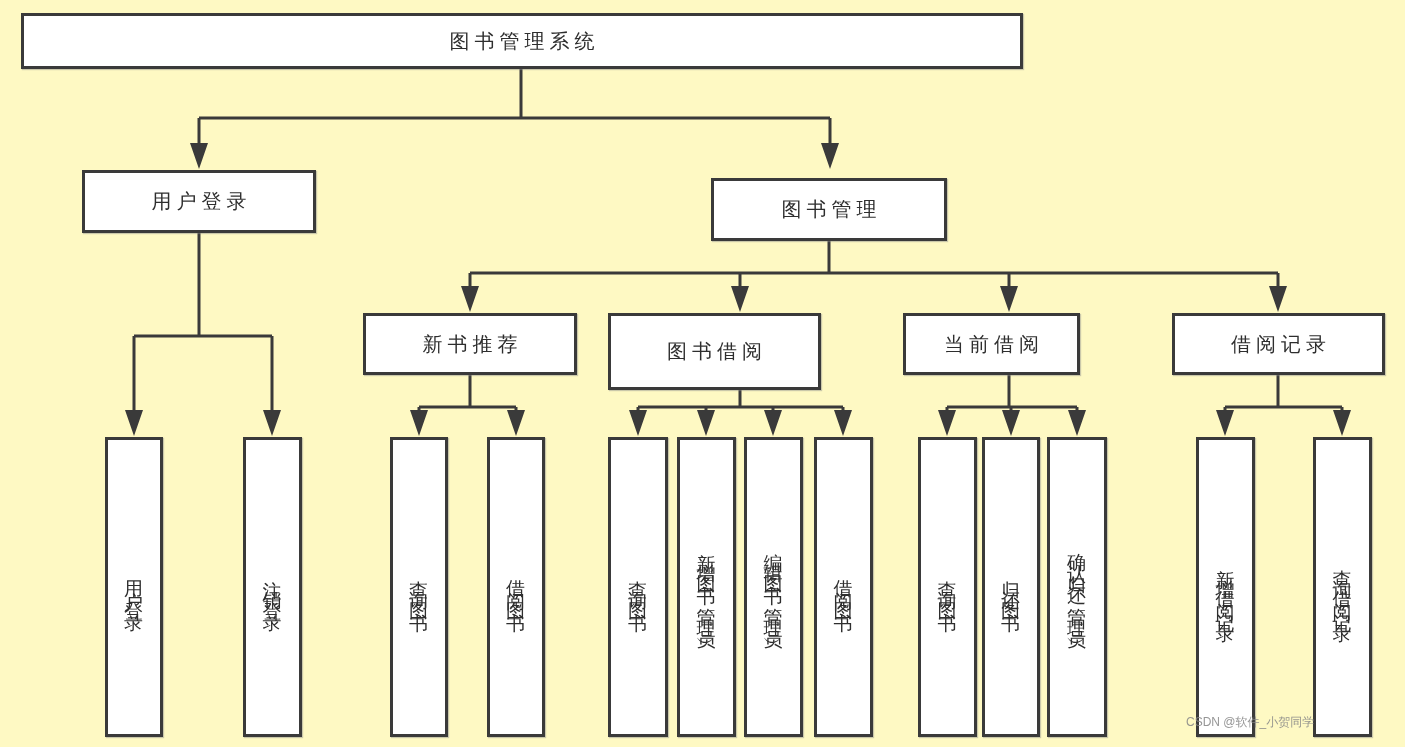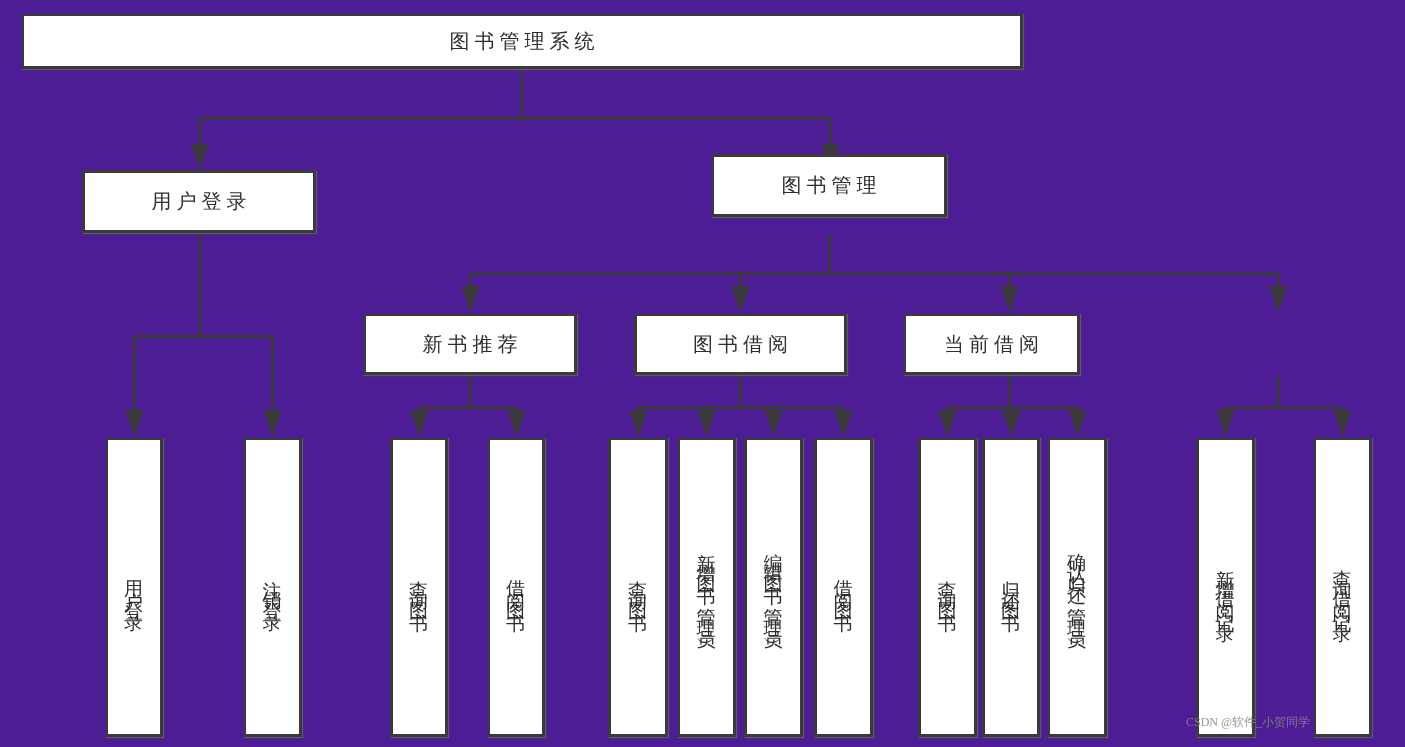--- a/index.html
+++ b/index.html
@@ -1,21 +1,21 @@
 <!DOCTYPE html>
 <html><head>
 <meta charset="utf-8">
 <style>
   html, body { margin: 0; padding: 0; background: #ffffff; }
   .canvas {
     position: relative;
     width: 1405px;
     height: 747px;
-    background: #4c1d95;
-    font-family: Liberation Serif, serif;
+    background: #fef9c3;
+    font-family: Liberation Sans, sans-serif;
     overflow: hidden;
   }
   .canvas svg.wires {
     position: absolute;
     left: 0; top: 0;
     width: 1405px; height: 747px;
     pointer-events: none;
   }
   .box {
     position: absolute;
@@ -116,32 +116,35 @@
       M1333 410 L1351 410 L1342 436 Z"></path>
   </svg>
 
   <div class="box" style="left:21px; top:13px; width:1002px; height:56px;">
     <span class="hlabel">图书管理系统</span>
   </div>
 
   <div class="box" style="left:82px; top:170px; width:234px; height:63px;">
     <span class="hlabel">用户登录</span>
   </div>
-  <div class="box" style="left:711px; top:154px; width:236px; height:63px;">
+  <div class="box" style="left:711px; top:178px; width:236px; height:63px;">
     <span class="hlabel">图书管理</span>
   </div>
 
   <div class="box" style="left:363px; top:313px; width:214px; height:62px;">
     <span class="hlabel">新书推荐</span>
   </div>
-  <div class="box" style="left:634px; top:313px; width:213px; height:62px;">
+  <div class="box" style="left:608px; top:313px; width:213px; height:77px;">
     <span class="hlabel">图书借阅</span>
   </div>
   <div class="box" style="left:903px; top:313px; width:177px; height:62px;">
     <span class="hlabel">当前借阅</span>
+  </div>
+  <div class="box" style="left:1172px; top:313px; width:213px; height:62px;">
+    <span class="hlabel">借阅记录</span>
   </div>
 
   <div class="box leaf" style="left:105px; width:58px;">
     <span class="vlabel">用户登录</span>
   </div>
   <div class="box leaf" style="left:243px; width:59px;">
     <span class="vlabel">注销登录</span>
   </div>
 
   <div class="box leaf" style="left:390px; width:58px;">

